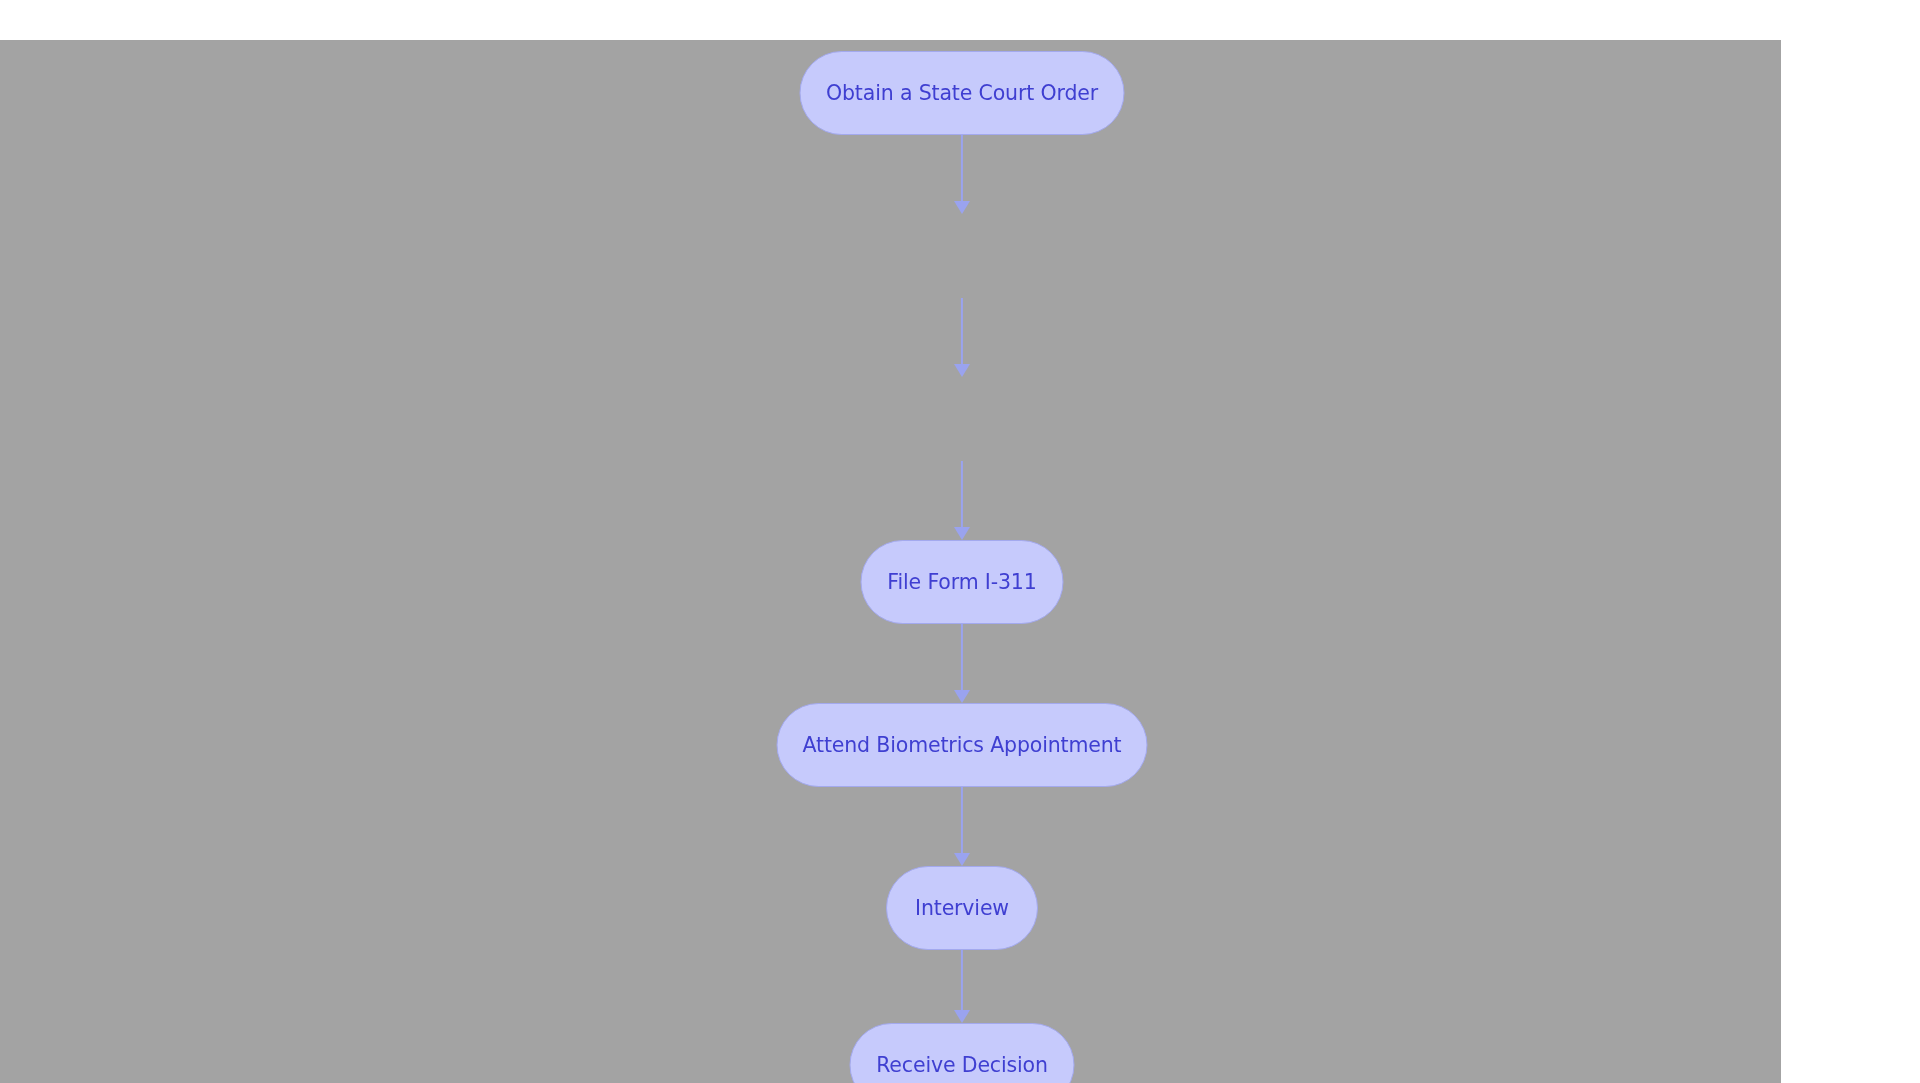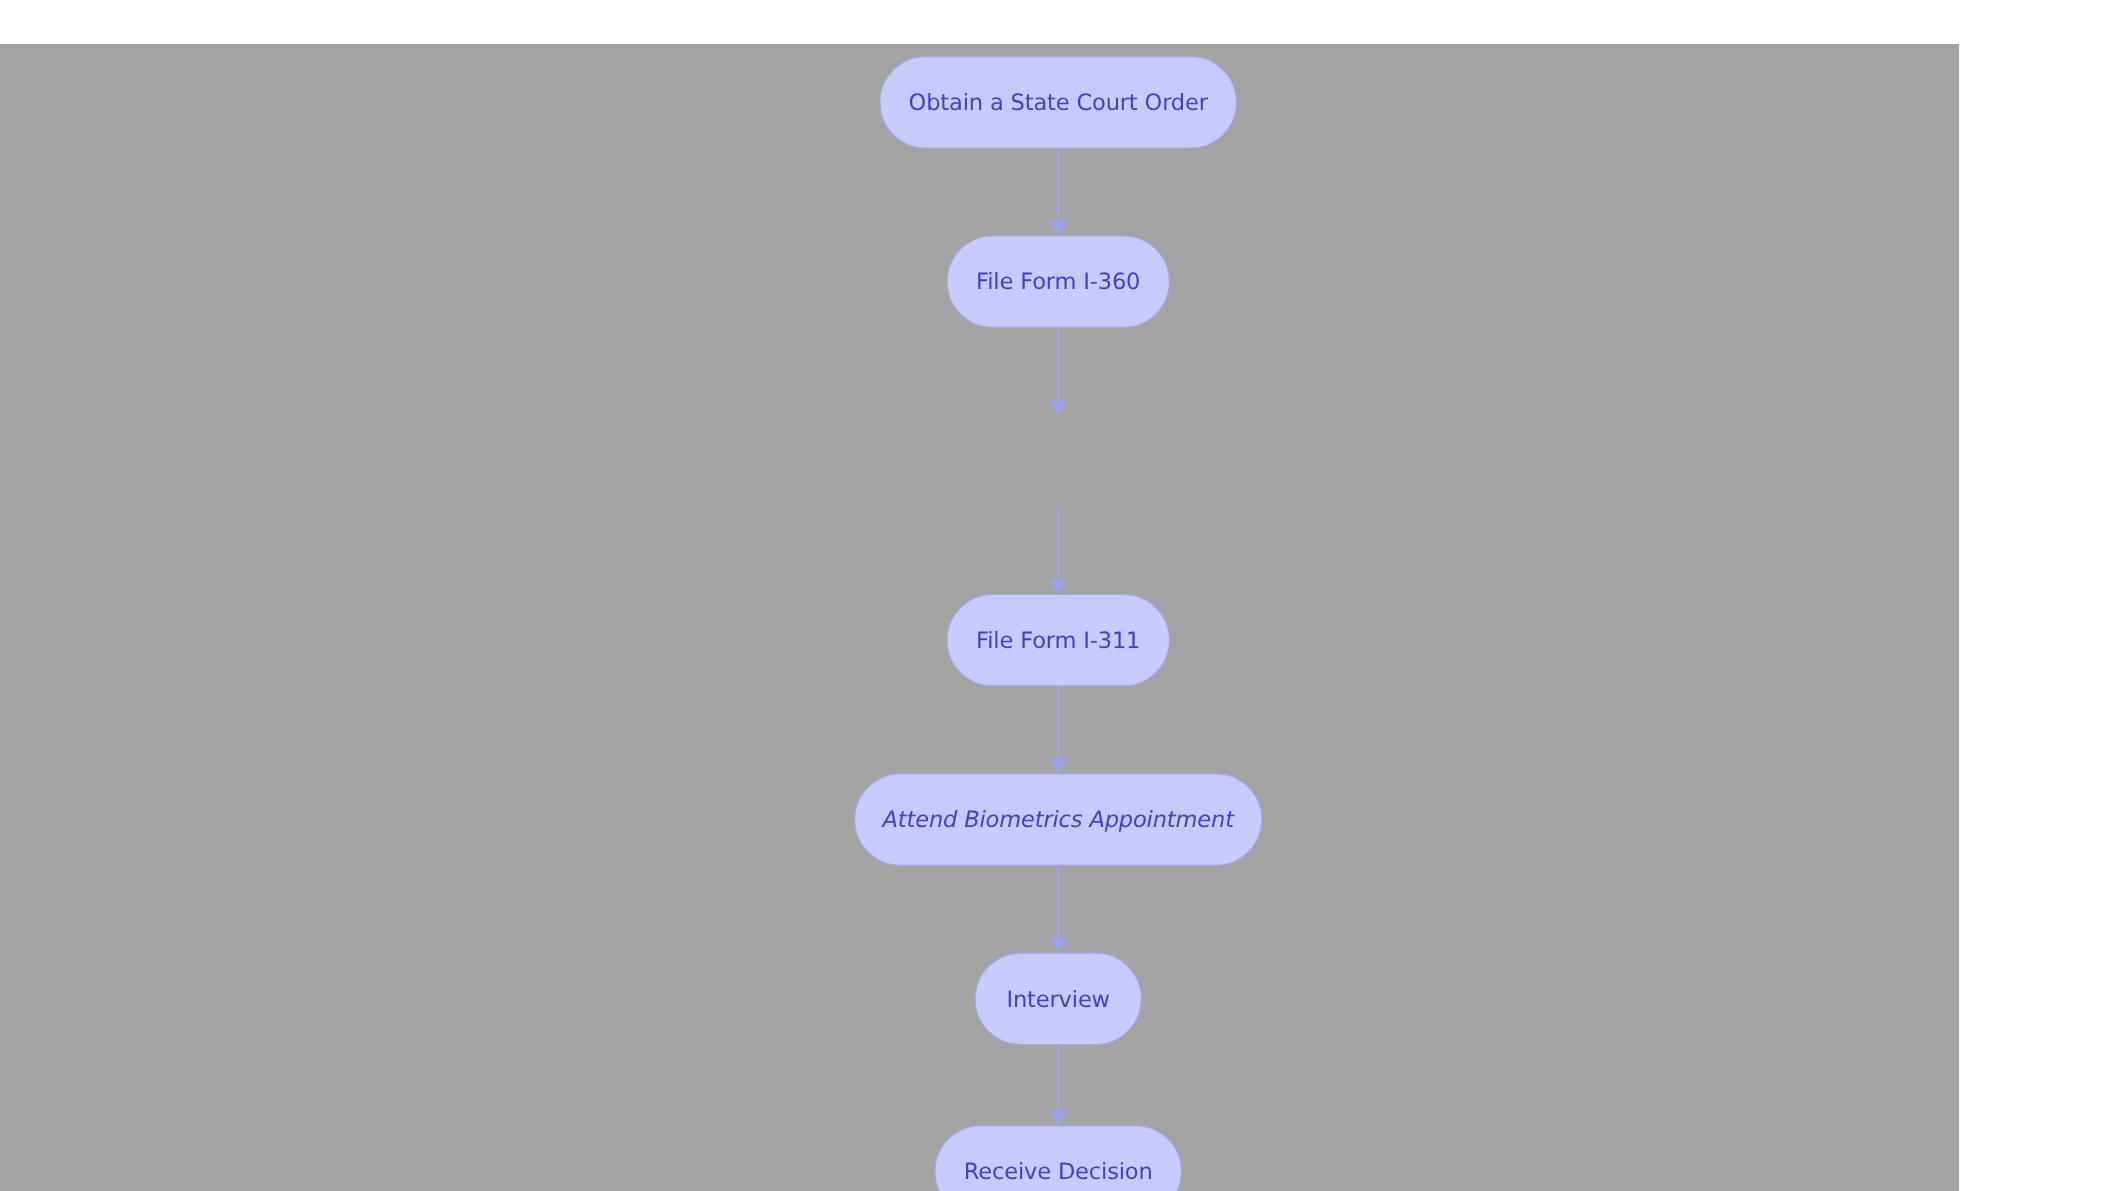--- a/index.html
+++ b/index.html
@@ -99,27 +99,24 @@
       <div class="edge-stem" style="height: 67px;"></div>
       <div class="edge-head"></div>
     </div>
     <div class="edge" style="left: 962px; top: 910px; height: 73px;">
       <div class="edge-stem" style="height: 61px;"></div>
       <div class="edge-head"></div>
     </div>
     <div class="node" style="left: 962px; top: 11px; width: 325px;">
       <span class="node-label">Obtain a State Court Order</span>
     </div>
-    <div class="node" style="left: 962px; top: 174px; width: 203px;">
-      <span class="node-label">File Form I-360</span>
-    </div>
     <div class="node" style="left: 962px; top: 500px; width: 203px;">
       <span class="node-label">File Form I-311</span>
     </div>
-    <div class="node" style="left: 962px; top: 663px; width: 371px; font-style: italic;">
+    <div class="node" style="left: 962px; top: 663px; width: 371px;">
       <span class="node-label">Attend Biometrics Appointment</span>
     </div>
     <div class="node" style="left: 962px; top: 826px; width: 152px;">
       <span class="node-label">Interview</span>
     </div>
     <div class="node" style="left: 962px; top: 983px; width: 225px;">
       <span class="node-label">Receive Decision</span>
     </div>
   </div>
 

